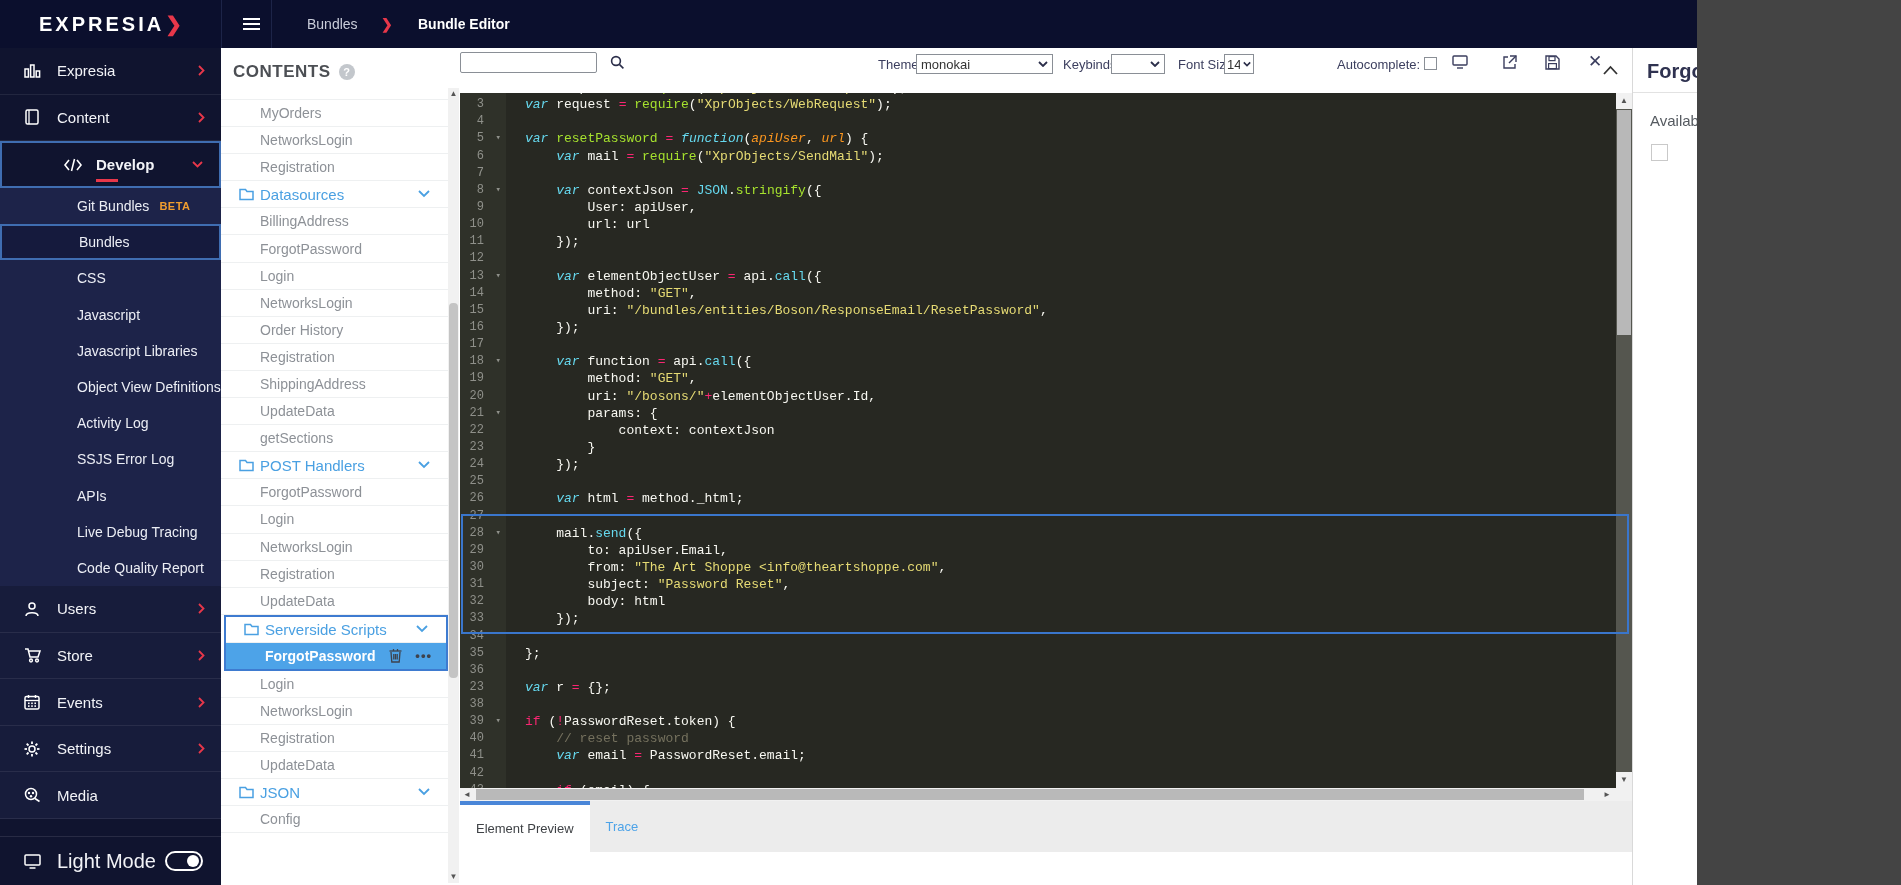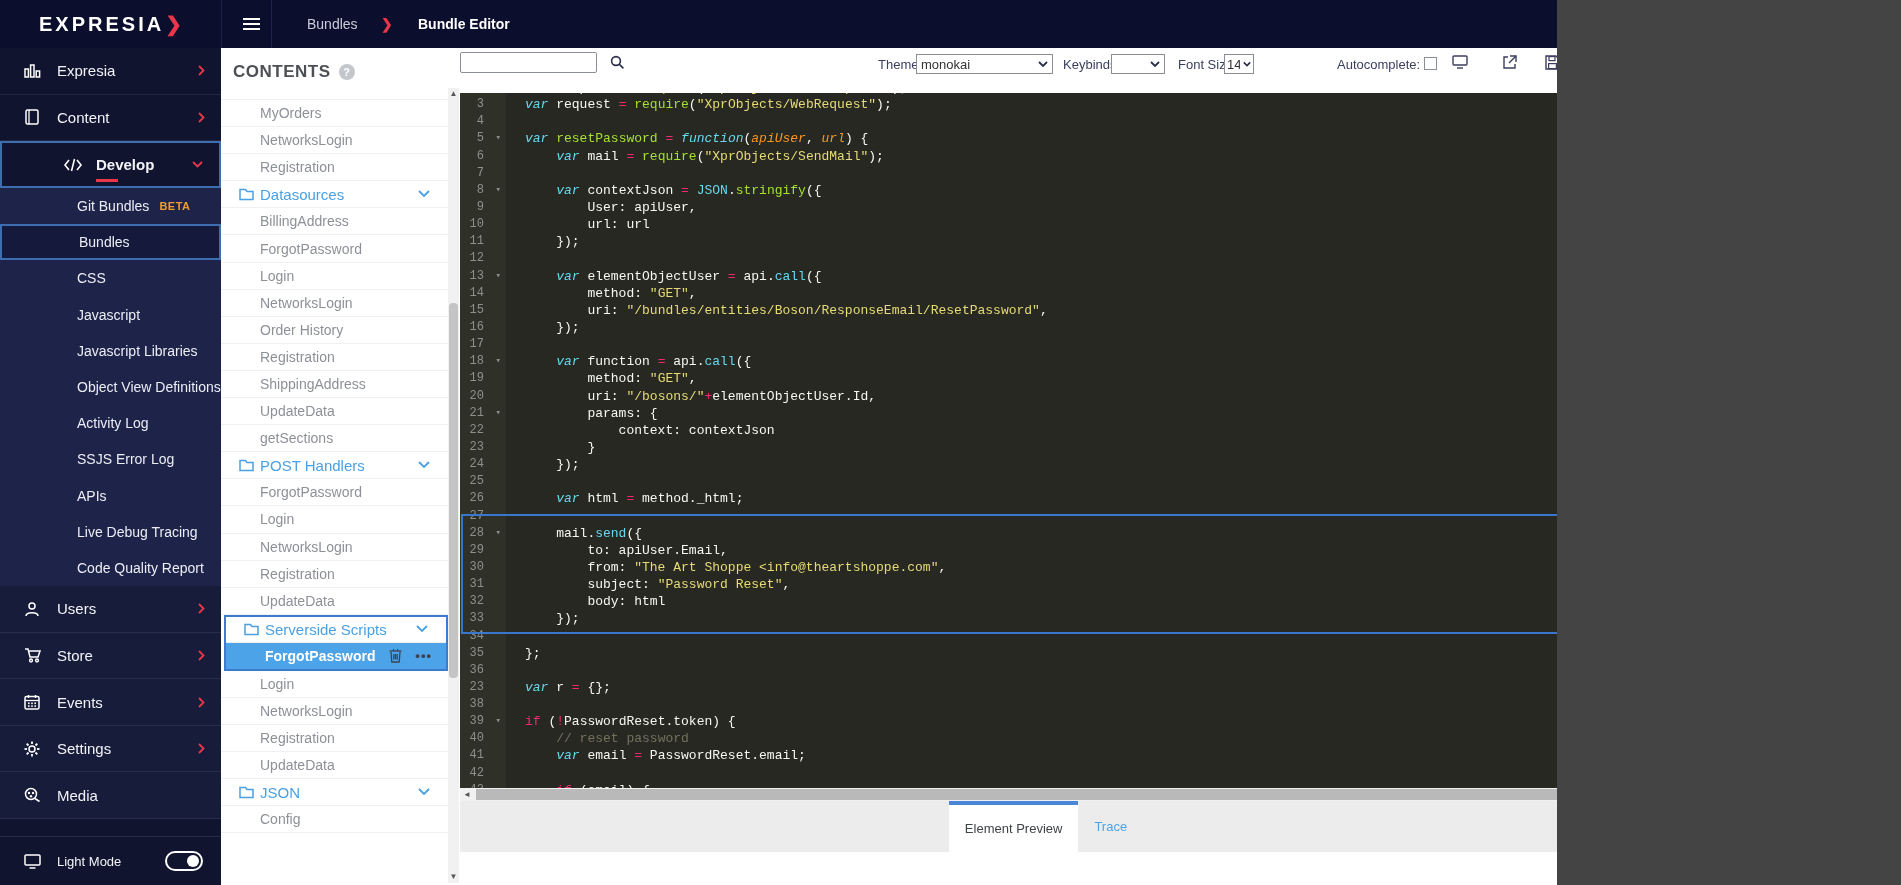--- a/index.html
+++ b/index.html
@@ -1,17 +1,17 @@
 <!DOCTYPE html>
 <html><head>
 <meta charset="utf-8">
 <style>
   * { margin:0; padding:0; box-sizing:border-box; }
   body { background:#444; font-family:"Liberation Sans", sans-serif; }
-  .app { position:relative; width:1557px; height:885px; overflow:hidden; background:#84cc16; }
+  .app { position:relative; width:1697px; height:885px; overflow:hidden; background:#84cc16; }
 
   
   .topbar { position:absolute; left:0; top:0; width:1901px; height:48px; background:#0b0f2d; z-index:40; }
   .logo { position:absolute; left:0; top:0; width:221px; height:48px; display:flex; align-items:center; justify-content:center;
           color:#fff; font-size:20px; font-weight:bold; letter-spacing:3px; }
   .logo .arrow { color:#e8374a; font-weight:bold; margin-left:1px; letter-spacing:0; }
   .tb-div { position:absolute; top:0; width:1px; height:48px; background:#1d2448; }
   .hamburger { position:absolute; left:231px; top:0; width:40px; height:48px; display:flex; flex-direction:column; justify-content:center; gap:3px; align-items:center; cursor:pointer; }
   .hamburger i { display:block; width:17px; height:2px; background:#fff; }
   .crumb { position:absolute; top:0; height:48px; display:flex; align-items:center; color:#c9cdd9; font-size:14px; }
@@ -33,21 +33,21 @@
   .sb-row .chev { position:absolute; right:16px; color:#e8374a; display:flex; }
   .sb-develop { height:47px; border:2px solid #3f6db1; background:#10142f;padding-left:37px; }
   .sb-develop .lbl { font-weight:bold; position:relative; }
   .sb-develop .lbl::after { content:""; position:absolute; left:0; bottom:-9px; width:22px; height:3px; background:#e8374a; }
   .sb-sub { background:#1d2349; }
   .sb-subrow { position:relative; display:flex; align-items:center; height:36.2px; padding-left:77px; color:#eceef5; font-size:14px; cursor:pointer; }
   .sb-subrow.selected { border:2px solid #3f6db1; background:#151a3d; }
   .sb-subrow.selected::before { content:""; position:absolute; left:-20px; top:2px; width:5px; height:28px; background:#e8404f; }
   .beta { color:#f09d2f; font-weight:bold; font-size:11px; margin-left:10px; letter-spacing:.5px; }
   .sb-bottom .sb-row { height:46.6px; background:#171c3b; }
-  .sb-light { position:absolute; left:0; bottom:0; width:221px; height:49px; border-top:1px solid rgba(255,255,255,0.1); background:#10142f; display:flex; align-items:center; color:#f2f3f7; font-size:13px; }
+  .sb-light { position:absolute; left:0; bottom:0; width:221px; height:49px; border-top:1px solid rgba(255,255,255,0.1); background:#10142f; display:flex; align-items:center; color:#f2f3f7; font-size:20px; }
   .sb-light .icn { width:20px; margin-left:24px; margin-right:13px; display:flex; color:#fff; }
   .toggle { position:absolute; right:18px; width:38px; height:20px; border:2px solid #fff; border-radius:11px; cursor:pointer; }
   .toggle .knob { position:absolute; right:2px; top:2px; width:12px; height:12px; background:#fff; border-radius:50%; }
 
   
   .contents { position:absolute; left:221px; top:48px; width:239px; height:837px; background:#fff; z-index:20; }
   .ct-head { position:absolute; left:12px; top:14px; display:flex; align-items:center; gap:8px; }
   .ct-title { font-size:17px; font-weight:bold; color:#4c4f54; letter-spacing:.5px; }
   .gray-help { width:16px; height:16px; border-radius:50%; background:#c3c7cc; color:#fff; font-size:11px; font-weight:bold; display:flex; align-items:center; justify-content:center; cursor:pointer; }
   .tree { position:absolute; left:0; top:41px; width:227px; overflow:hidden; }
@@ -99,21 +99,21 @@
   .selection-frame { position:absolute; left:1px; top:466px; width:1168px; height:120px; border:2px solid #3a76cc; z-index:5; pointer-events:none; }
 
   .ed-vscroll { position:absolute; left:1156px; top:45px; width:16px; height:708px; background:#55564f; }
   .ed-vscroll .cell { position:absolute; left:0; width:16px; height:16px; background:#f1f1f1; color:#555; font-size:8px; text-align:center; line-height:16px; cursor:pointer; }
   .ed-vscroll .vthumb { position:absolute; left:1px; top:17px; width:14px; height:225px; background:#b8b8b8; }
   .ed-hscroll { position:absolute; left:0; top:740px; width:1156px; height:13px; background:#f1f1f1; display:flex; align-items:center; }
   .ed-hscroll .harr { width:14px; color:#555; font-size:8px; text-align:center; cursor:pointer; }
   .ed-hscroll .hthumb { position:absolute; left:16px; width:1108px; height:11px; top:1px; background:#b9b9b9; }
   .ed-hscroll .harr.r { position:absolute; right:2px; }
 
-  .ed-tabs { position:absolute; left:0; top:753px; width:1172px; height:51px; background:#ececec; display:flex;justify-content:center; }
+  .ed-tabs { position:absolute; left:0; top:753px; width:1172px; height:51px; background:#ececec; display:flex; }
   .tab { height:51px; display:flex; align-items:center; justify-content:center; font-size:13px; cursor:pointer; padding:0 16px; color:#3f4246; }
   .tab.active { background:#fff; border-top:4px solid #4a86d8; }
   .tab.inactive { color:#4da3e8; }
   .tab-collapse { position:absolute; right:14px; top:17px; color:#333; display:flex; cursor:pointer; }
   .ed-preview { position:absolute; left:0; top:804px; width:1172px; height:33px; background:#fff; }
 
   
   .rpanel { position:absolute; left:1632px; top:48px; width:251px; height:837px; background:#fff; border-left:1px solid #d9d9d9; z-index:20; }
   .rp-title { position:absolute; left:14px; top:12px; font-size:20px; font-weight:bold; color:#2f3250; }
   .rp-div { position:absolute; left:0; top:44px; width:251px; height:1px; background:#e2e2e2; }

